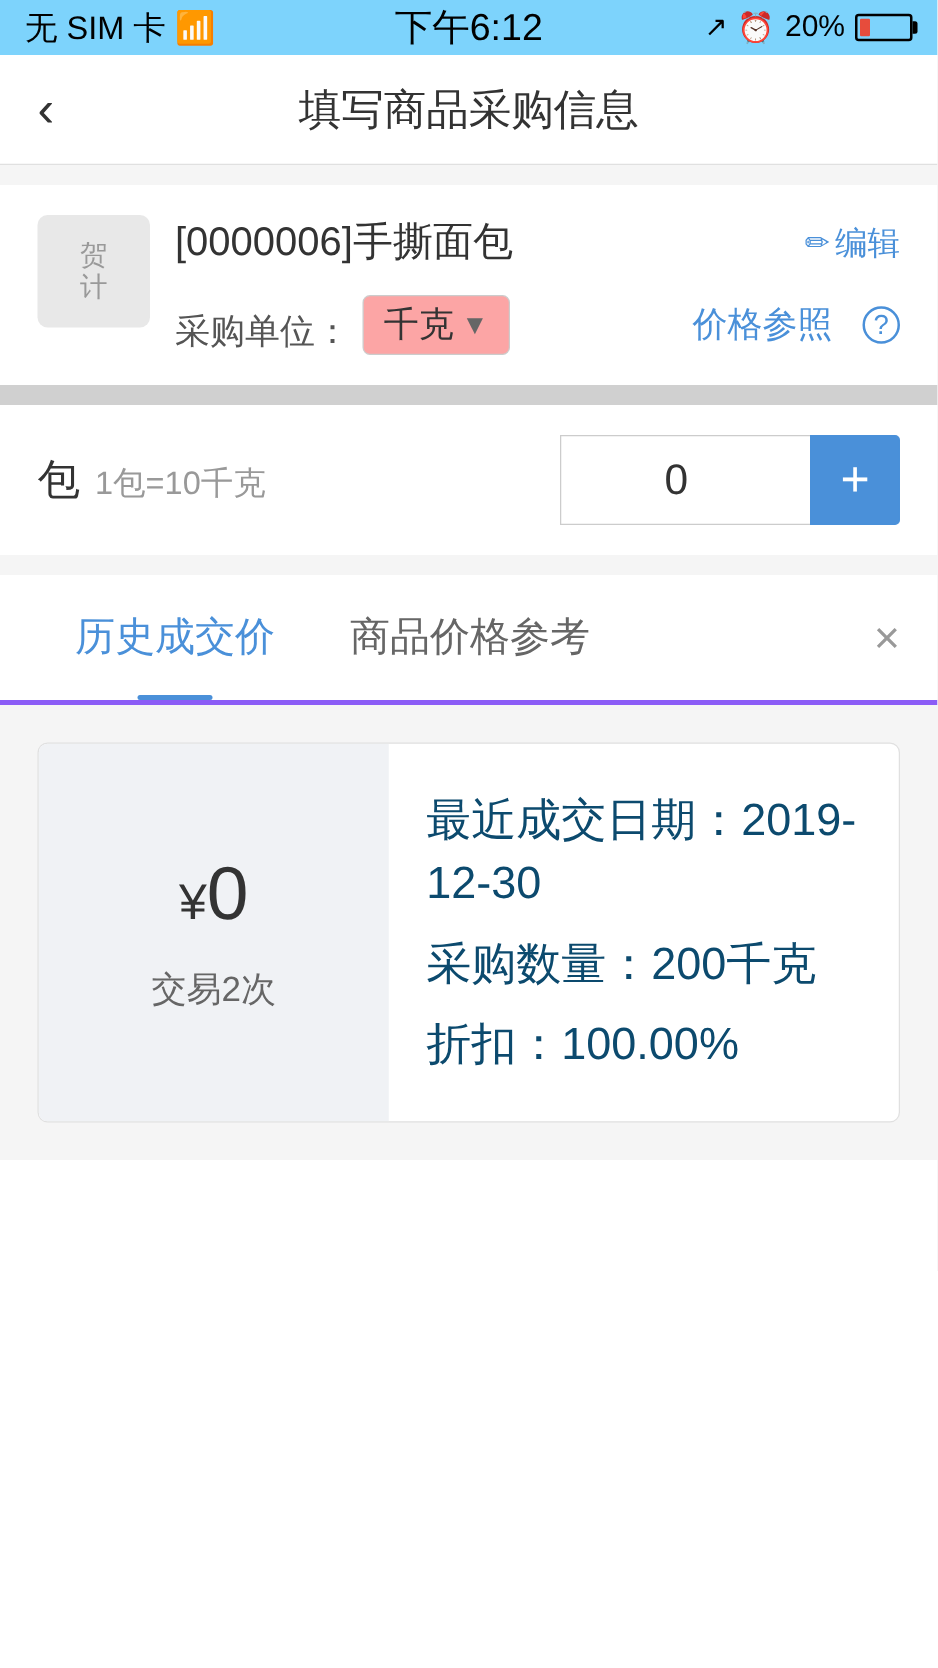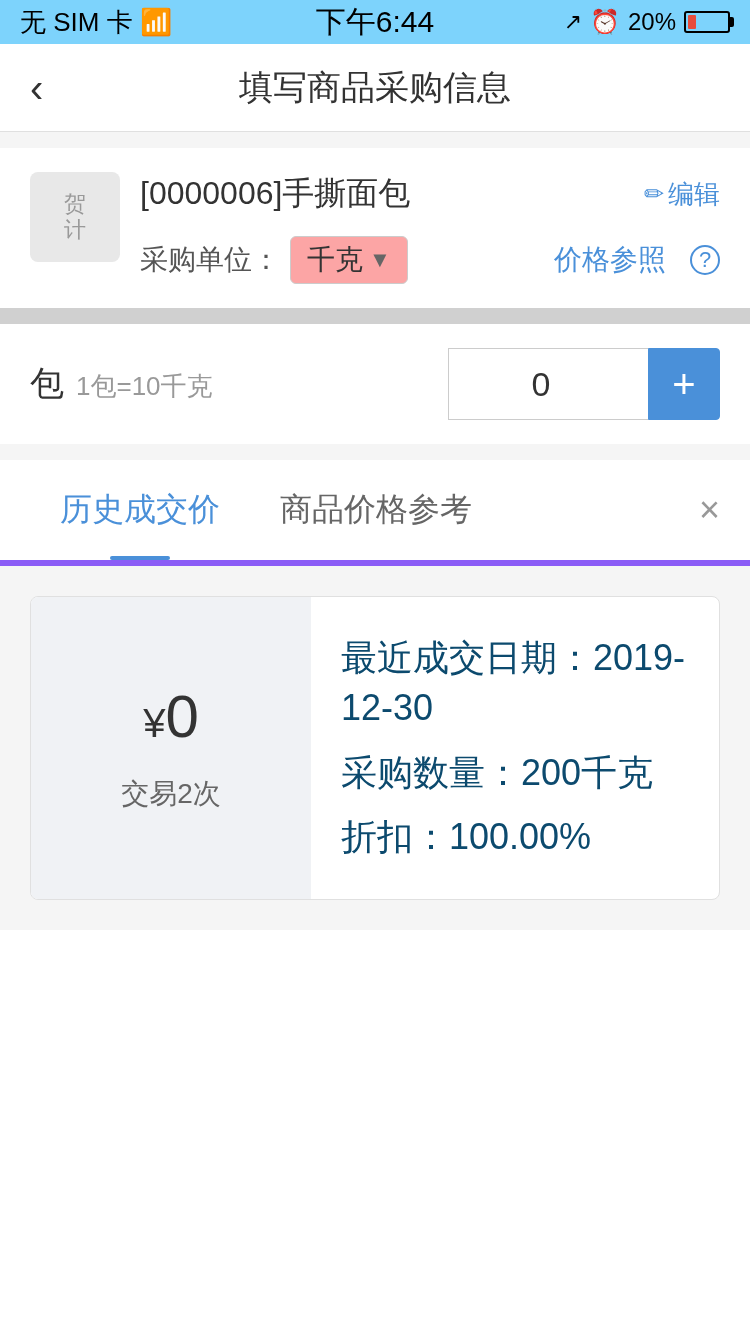--- a/index.html
+++ b/index.html
@@ -249,21 +249,21 @@
       align-items: center;
       justify-content: center;
       cursor: pointer;
       border-radius: 0 4px 4px 0;
     }
 
     
     .panel-tabs {
       background: #fff;
       margin-top: 16px;
-      border-bottom: 6px solid #8b5cf6;
+      border-bottom: 4px solid #8b5cf6;
       display: flex;
       align-items: flex-start;
       padding: 0 30px;
       position: relative;
     }
     .tab-item {
       padding: 28px 30px;
       font-size: 32px;
       color: #666;
       cursor: pointer;
@@ -344,21 +344,21 @@
     }
   </style>
 </head>
 <body>
 
 <div class="status-bar">
   <div class="status-left">
     <span>无 SIM 卡</span>
     <span>📶</span>
   </div>
-  <div class="status-center">下午6:44</div>
+  <div class="status-center">下午6:12</div>
   <div class="status-right">
     <span style="font-size:22px;">↗</span>
     <span style="font-size:24px;">⏰</span>
     <span>20%</span>
     <div class="battery-icon">
       <div class="battery-fill"></div>
     </div>
   </div>
 </div>
 
@@ -379,21 +379,21 @@
       <div class="product-name-row">
         <span class="product-name">
           <span>[0000006]</span><span>手撕面包</span>
         </span>
         <div class="edit-btn">
           <span class="edit-icon">✏</span>
           <span>编辑</span>
         </div>
       </div>
       <div class="product-unit-row">
-        <div style="display:flex;align-items:center;gap:10px;">
+        <div style="display:flex;align-items:flex-end;gap:10px;">
           <span class="unit-label">采购单位：</span>
           <div class="unit-select">
             <span>千克</span>
             <span class="unit-arrow">▼</span>
           </div>
         </div>
         <div class="price-ref">
           <span>价格参照</span>
           <div class="price-ref-icon">
             <span>?</span>

